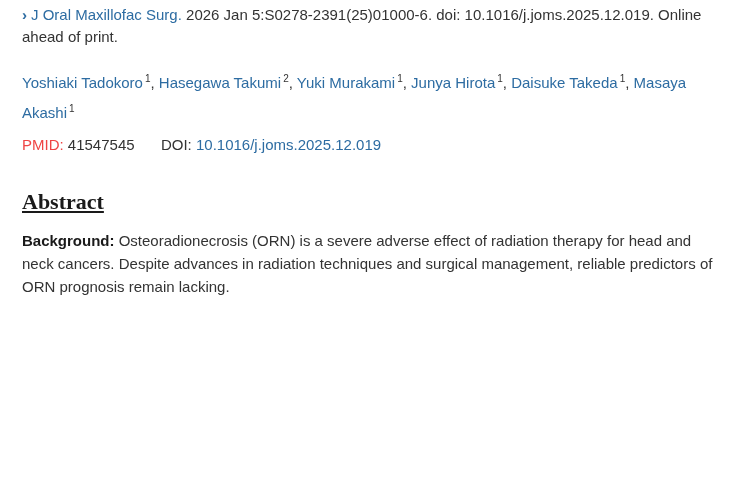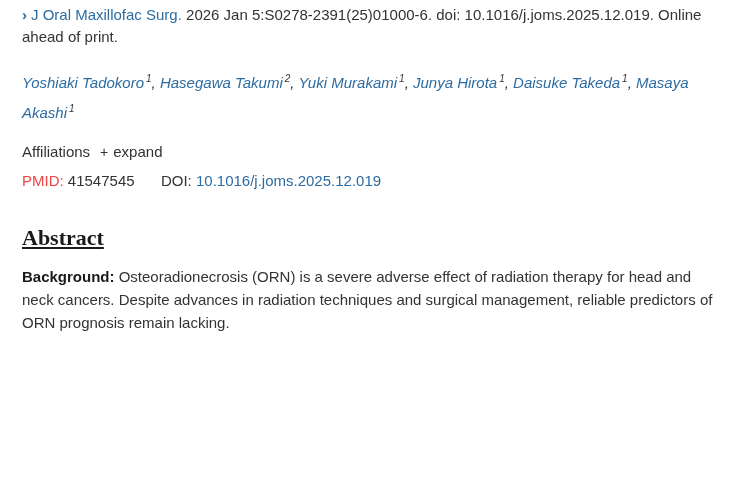--- a/index.html
+++ b/index.html
@@ -54,21 +54,20 @@
     margin: 22px 0 0 0;
     letter-spacing: 0.1px;
   }
 
   
   .authors {
     margin-top: 18px;
     font-size: 15px;
     line-height: 26px;
     color: #2d6ca2;
-    font-style: italic;
   }
   .author-name {
     color: #2d6ca2;
     text-decoration: none;
     cursor: pointer;
   }
   .sup {
     font-size: 10px;
     vertical-align: super;
     color: #333333;
@@ -147,27 +146,20 @@
 
   <div class="authors">
     <span><a class="author-name">Yoshiaki Tadokoro</a><span class="sup">1</span><span class="comma">,</span></span>
     <span><a class="author-name">Hasegawa Takumi</a><span class="sup">2</span><span class="comma">,</span></span>
     <span><a class="author-name">Yuki Murakami</a><span class="sup">1</span><span class="comma">,</span></span>
     <span><a class="author-name">Junya Hirota</a><span class="sup">1</span><span class="comma">,</span></span>
     <span><a class="author-name">Daisuke Takeda</a><span class="sup">1</span><span class="comma">,</span></span>
     <span><a class="author-name">Masaya Akashi</a><span class="sup">1</span></span>
   </div>
 
-  <div class="affil-row">
-    <span>Affiliations</span>
-    <span class="expand-btn">
-      <span class="plus-icon">+</span>
-      <span>expand</span>
-    </span>
-  </div>
 
   <div class="ids-row">
     <span class="pmid-label">PMID:</span>
     <span>41547545</span>
     <span class="gap"></span>
     <span>DOI:</span>
     <a class="doi-link">10.1016/j.joms.2025.12.019</a>
   </div>
 
   <h2 class="abstract-head">Abstract</h2>

